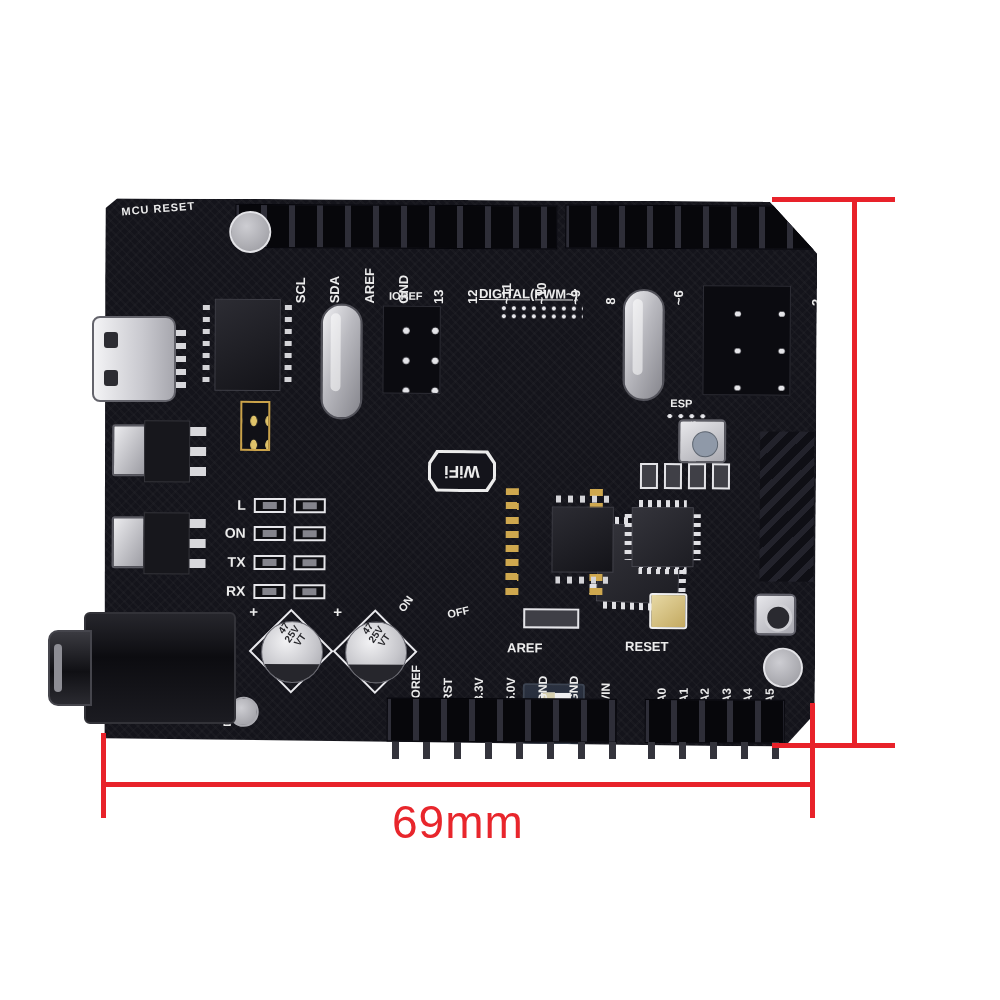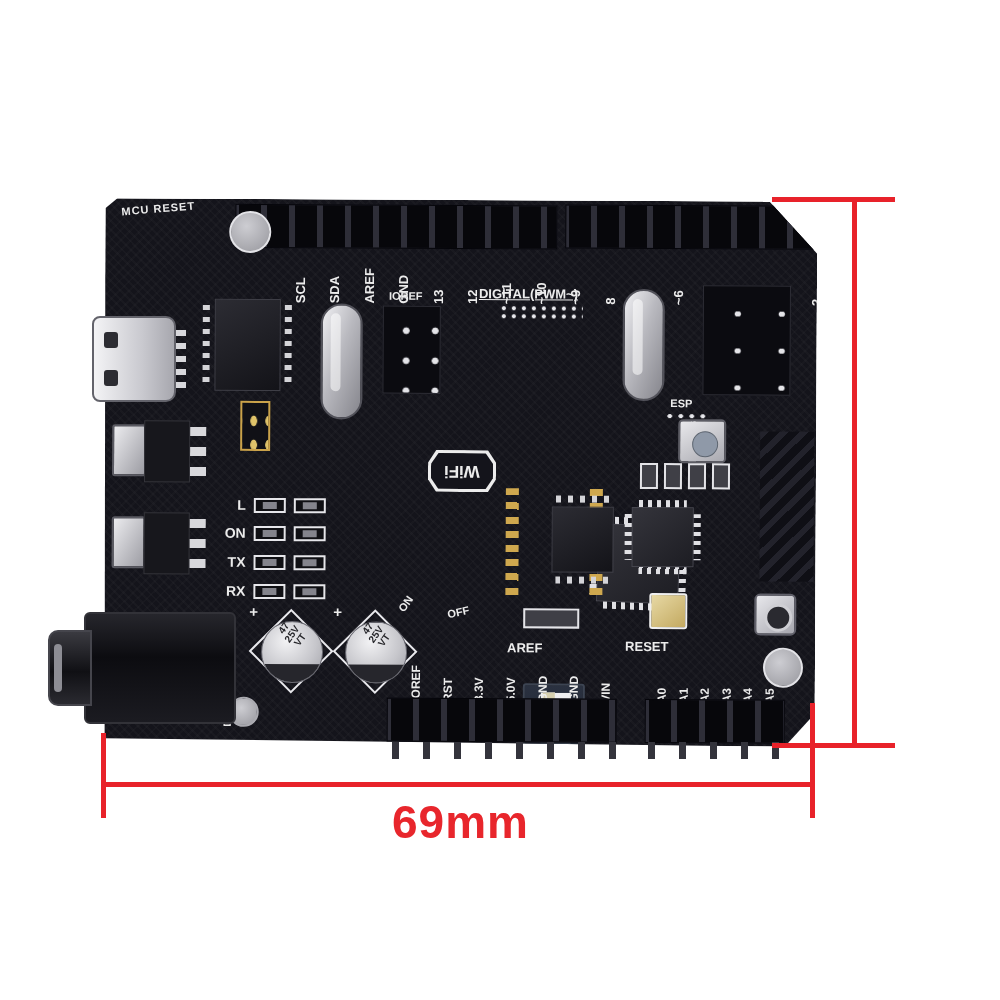--- a/index.html
+++ b/index.html
@@ -322,15 +322,15 @@
   <div class="pins-down" style="left:392px;top:742px;width:224px;"></div>
   <div class="pins-down" style="left:648px;top:742px;width:134px;"></div>
 
   <div class="red abs" style="left:852px;top:199px;width:5px;height:548px;"></div>
   <div class="red abs" style="left:772px;top:197px;width:123px;height:5px;"></div>
   <div class="red abs" style="left:772px;top:743px;width:123px;height:5px;"></div>
 
   <div class="red abs" style="left:103px;top:782px;width:712px;height:5px;"></div>
   <div class="red abs" style="left:101px;top:733px;width:5px;height:85px;"></div>
   <div class="red abs" style="left:810px;top:703px;width:5px;height:115px;"></div>
-  <div class="dim-label" style="left:392px;top:795px;font-weight:bold;">69mm</div>
+  <div class="dim-label" style="left:392px;top:795px;">69mm</div>
 
 </div>
 
 </body></html>

